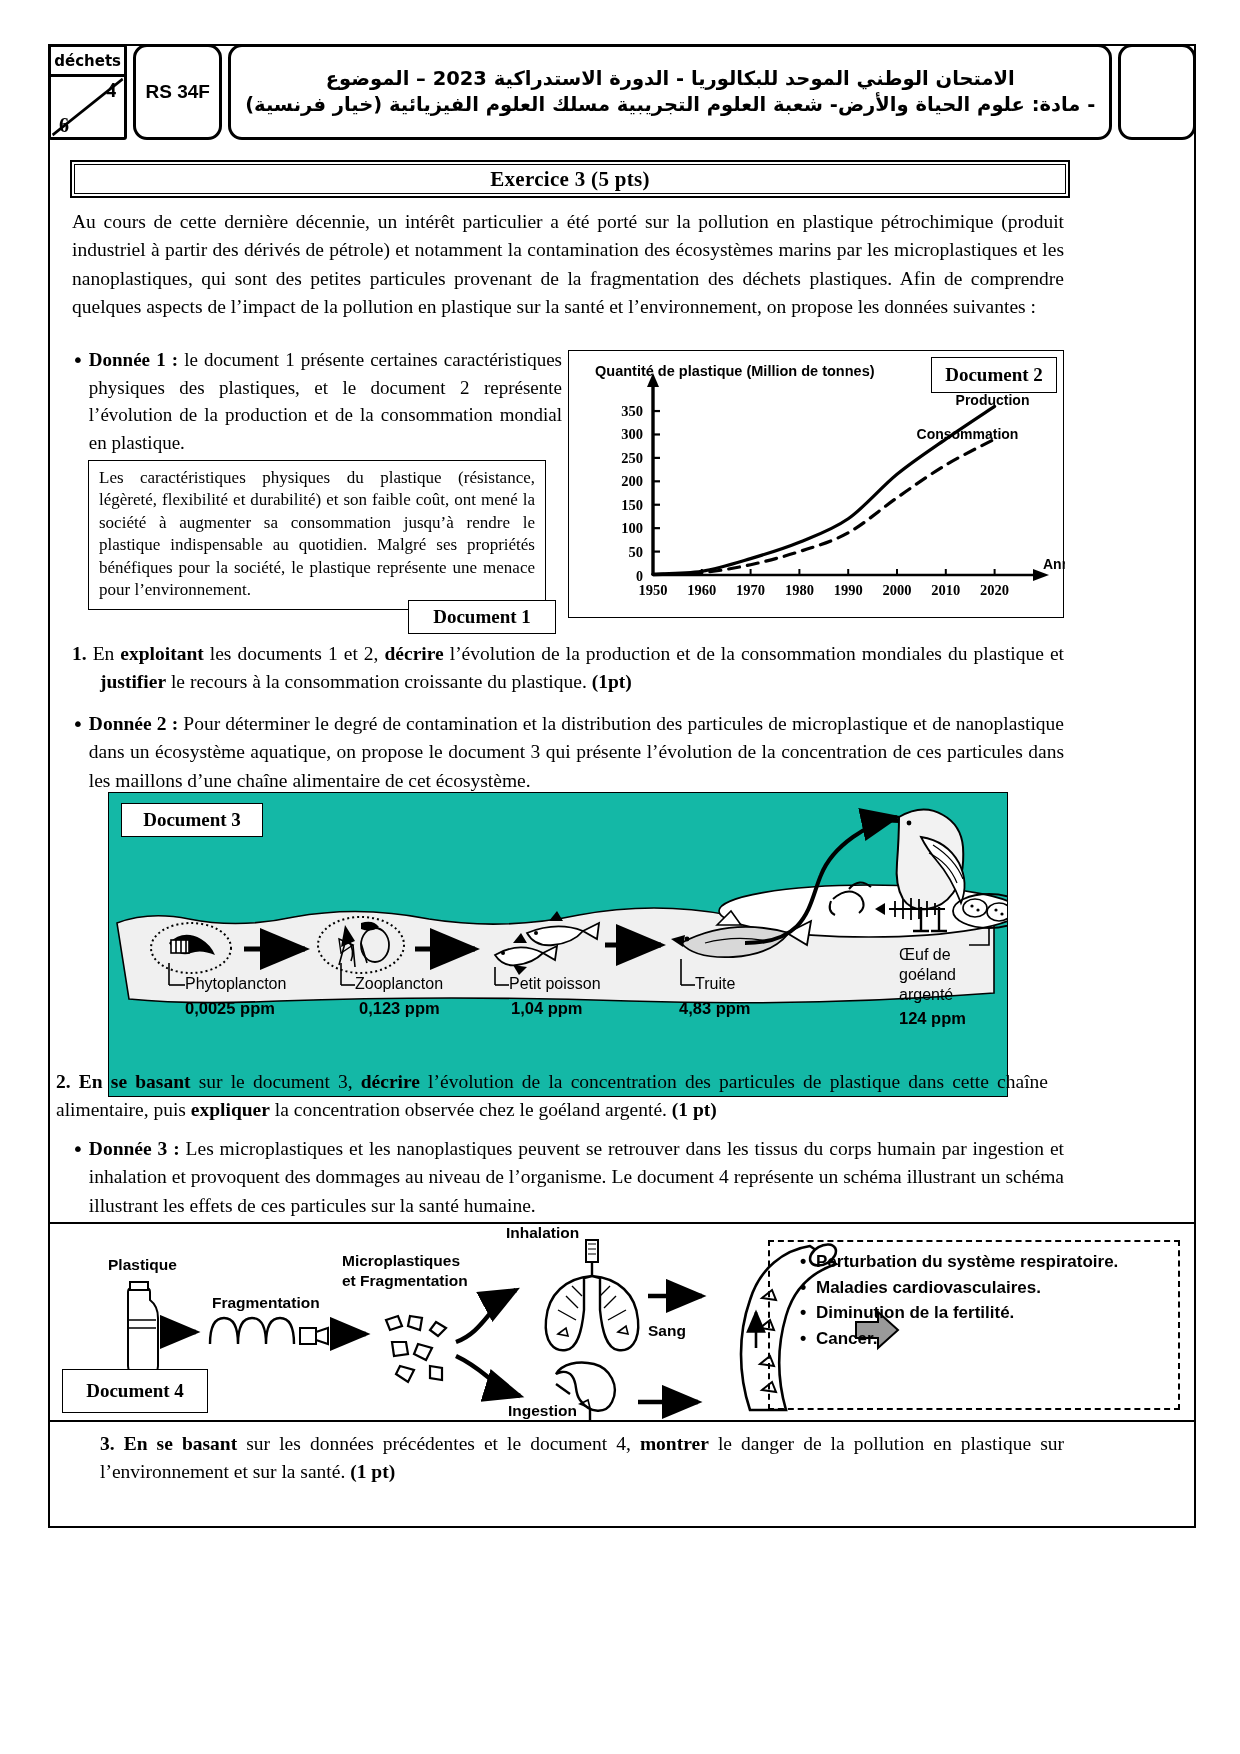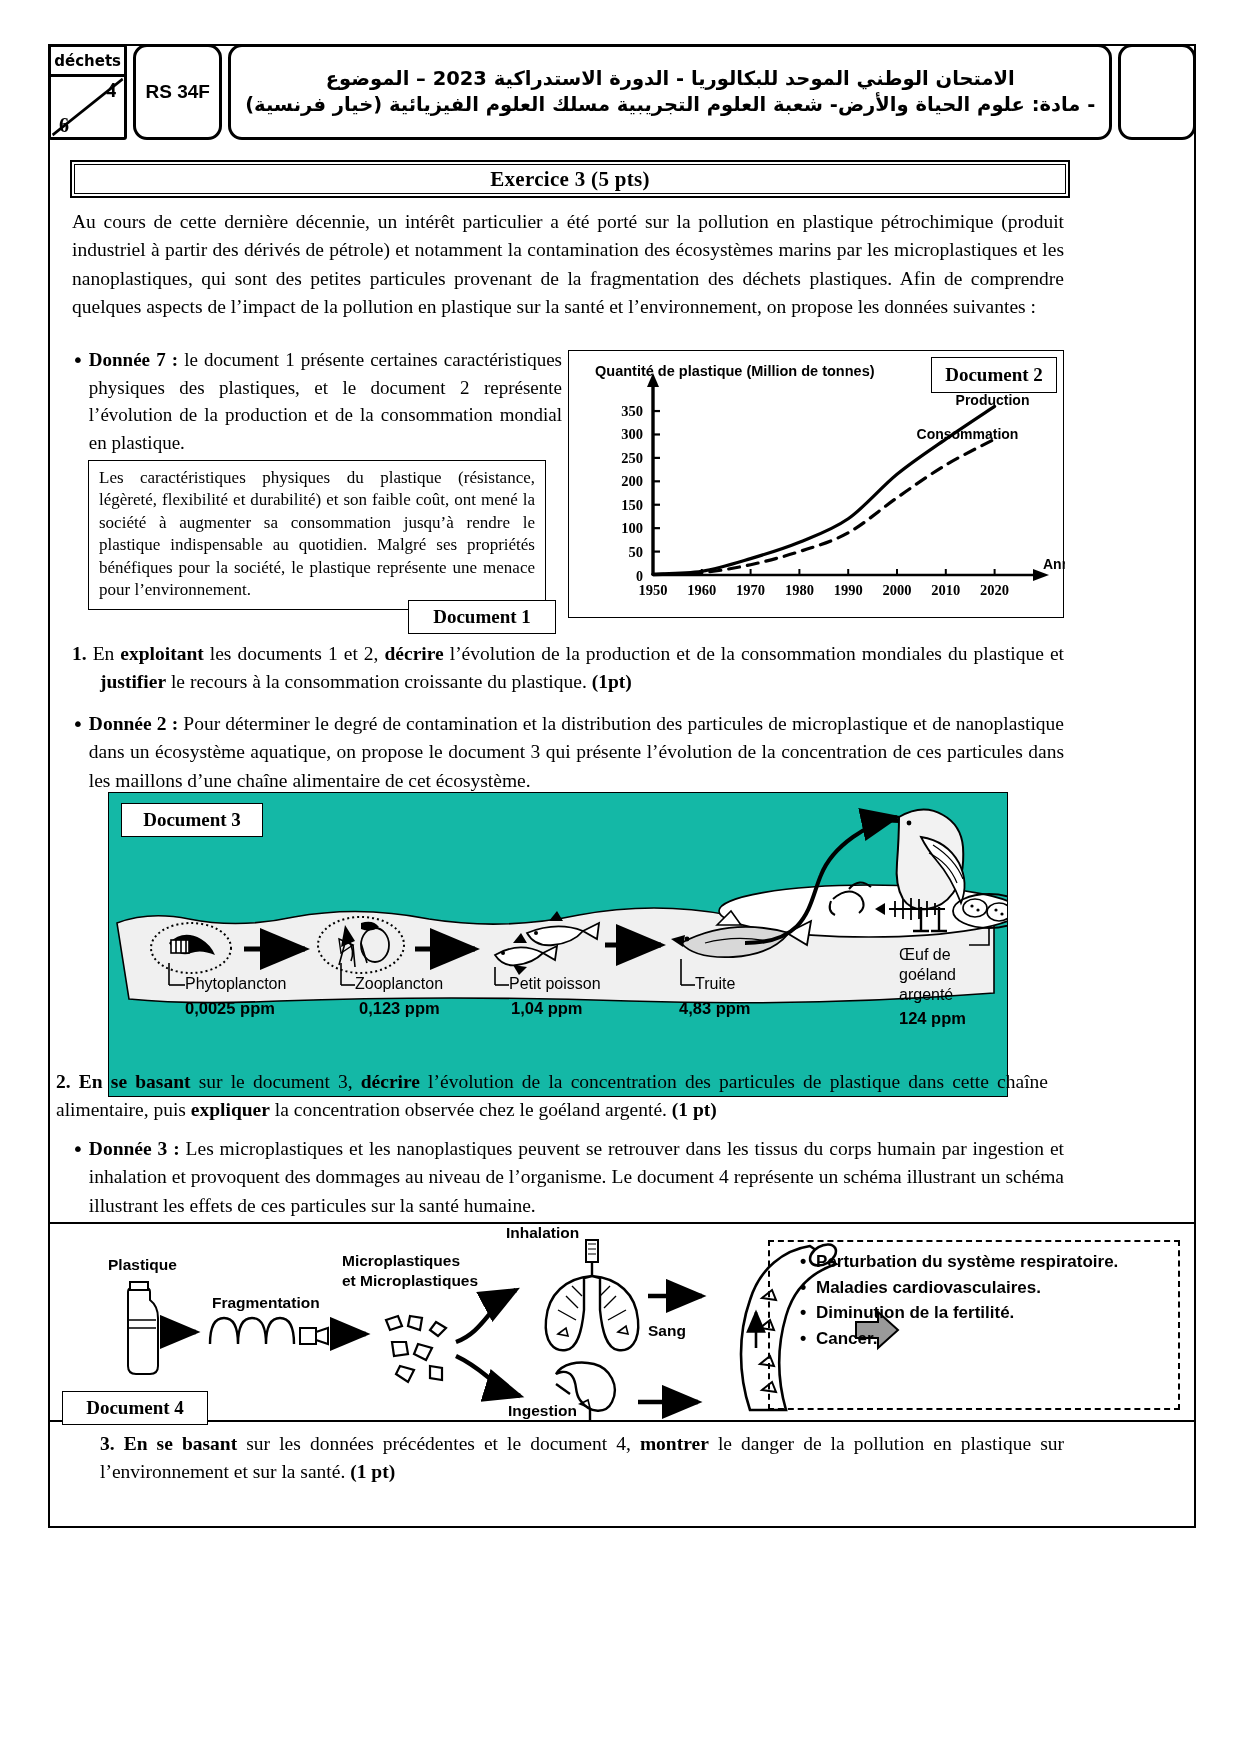--- a/index.html
+++ b/index.html
@@ -197,22 +197,22 @@
   }
   .fc-egg b{ font-size:16.5px; }
 
   
   .doc4-box{
     position:absolute; left:48px; top:1222px;
     width:1148px; height:200px;
     border:2px solid #000; background:#fff;
   }
   .doc4-label{
-    position:absolute; left:12px; top:167px;
-    width:146px; height:34px;
+    position:absolute; left:12px; top:145px;
+    width:146px; height:44px;
     border:1.6px solid #000; background:#fff;
     display:flex; align-items:center; justify-content:center;
     font-weight:bold; font-size:19px;
     z-index:6;
   }
   .d4-lbl{
     position:absolute;
     font-family:"Liberation Sans", sans-serif;
     font-weight:bold; font-size:15.5px; white-space:nowrap;
   }
@@ -260,21 +260,21 @@
 </div>
 
 <div class="ex-title">
   <div class="ex-title-inner">Exercice 3   (5 pts)</div>
 </div>
 
 <div class="intro">Au cours de cette dernière décennie, un intérêt particulier a été porté sur la pollution en plastique pétrochimique (produit industriel à partir des dérivés de pétrole) et notamment la contamination des écosystèmes marins par les microplastiques et les nanoplastiques, qui sont des petites particules provenant de la fragmentation des déchets plastiques. Afin de comprendre quelques aspects de l’impact de la pollution en plastique sur la santé et l’environnement, on propose les données suivantes :</div>
 
 <div class="bullet-row donnee1">
   <span class="bdot">•</span>
-  <span><b>Donnée 7 :</b><span> le document 1 présente certaines caractéristiques physiques des plastiques, et le document 2 représente l’évolution de la production et de la consommation mondial en plastique.</span></span>
+  <span><b>Donnée 1 :</b><span> le document 1 présente certaines caractéristiques physiques des plastiques, et le document 2 représente l’évolution de la production et de la consommation mondial en plastique.</span></span>
 </div>
 
 <div class="doc1-box">
   <span>Les caractéristiques physiques du plastique (résistance, légèreté, flexibilité et durabilité) et son faible coût,  ont mené la société à augmenter sa consommation jusqu’à rendre le plastique indispensable au quotidien. Malgré ses propriétés bénéfiques pour la société, le plastique représente une menace pour l’environnement.</span>
 </div>
 <div class="doc1-label">Document 1</div>
 
 <div class="doc2-box">
   <div class="doc2-label">Document 2</div>
   <div class="chart-axis-title">Quantité de plastique (Million de tonnes)</div>
@@ -541,21 +541,21 @@
 
     <g>
       <path d="M806,98 l22,0 l0,-10 l20,18 l-20,18 l0,-10 l-22,0z" fill="#9a9a9a" stroke="#000" stroke-width="2"></path>
     </g>
   </svg>
 
   
   <div class="d4-lbl" style="left:58px;  top:32px;">Plastique</div>
   <div class="d4-lbl" style="left:162px; top:70px;">Fragmentation</div>
   <div class="d4-lbl" style="left:292px; top:28px;">Microplastiques</div>
-  <div class="d4-lbl" style="left:292px; top:48px;">et Microplastiques</div>
+  <div class="d4-lbl" style="left:292px; top:48px;">et Fragmentation</div>
   <div class="d4-lbl" style="left:456px; top:0px;">Inhalation</div>
   <div class="d4-lbl" style="left:458px; top:178px;">Ingestion</div>
   <div class="d4-lbl" style="left:598px; top:98px;">Sang</div>
 
   <div class="d4-effects">
     <ul id="effects-list">
         <li>Perturbation du système respiratoire.</li>
         <li>Maladies cardiovasculaires.</li>
         <li>Diminution de la fertilité.</li>
         <li>Cancer.</li>

